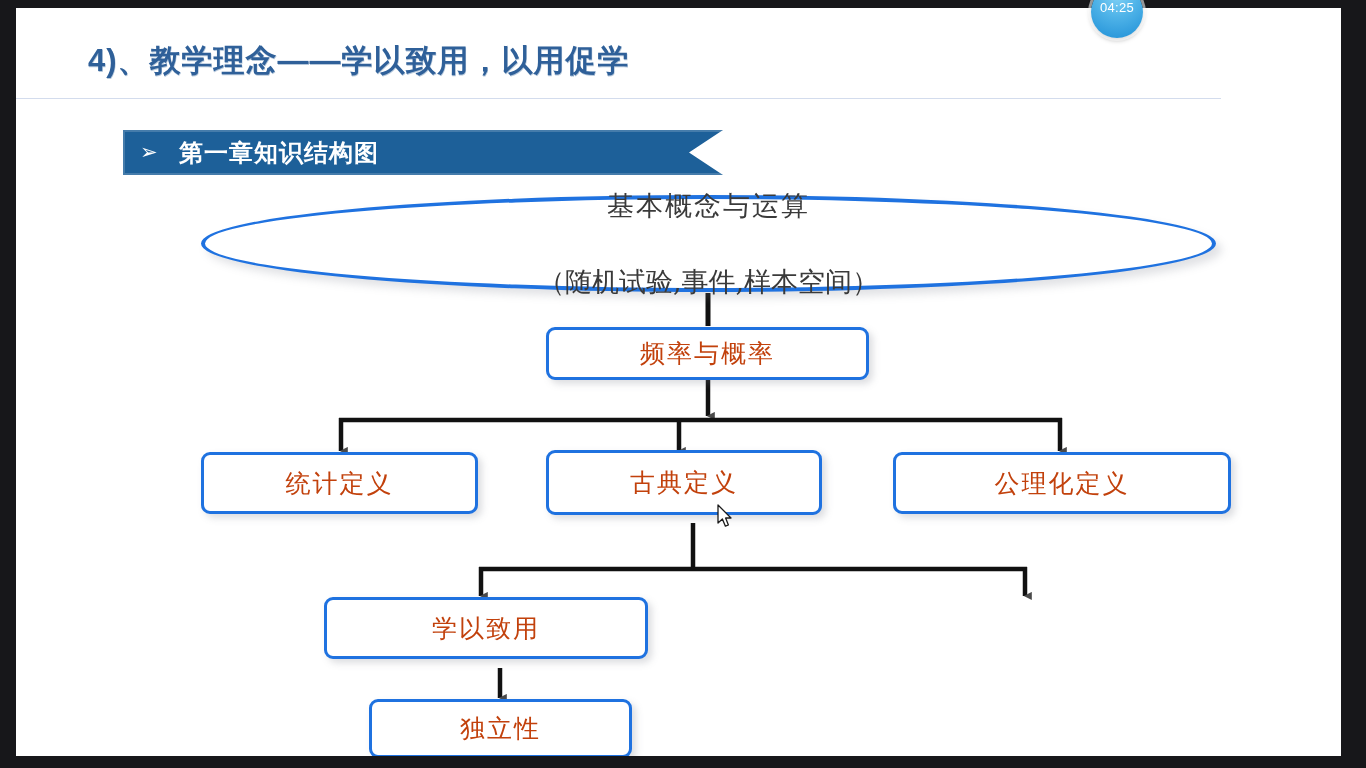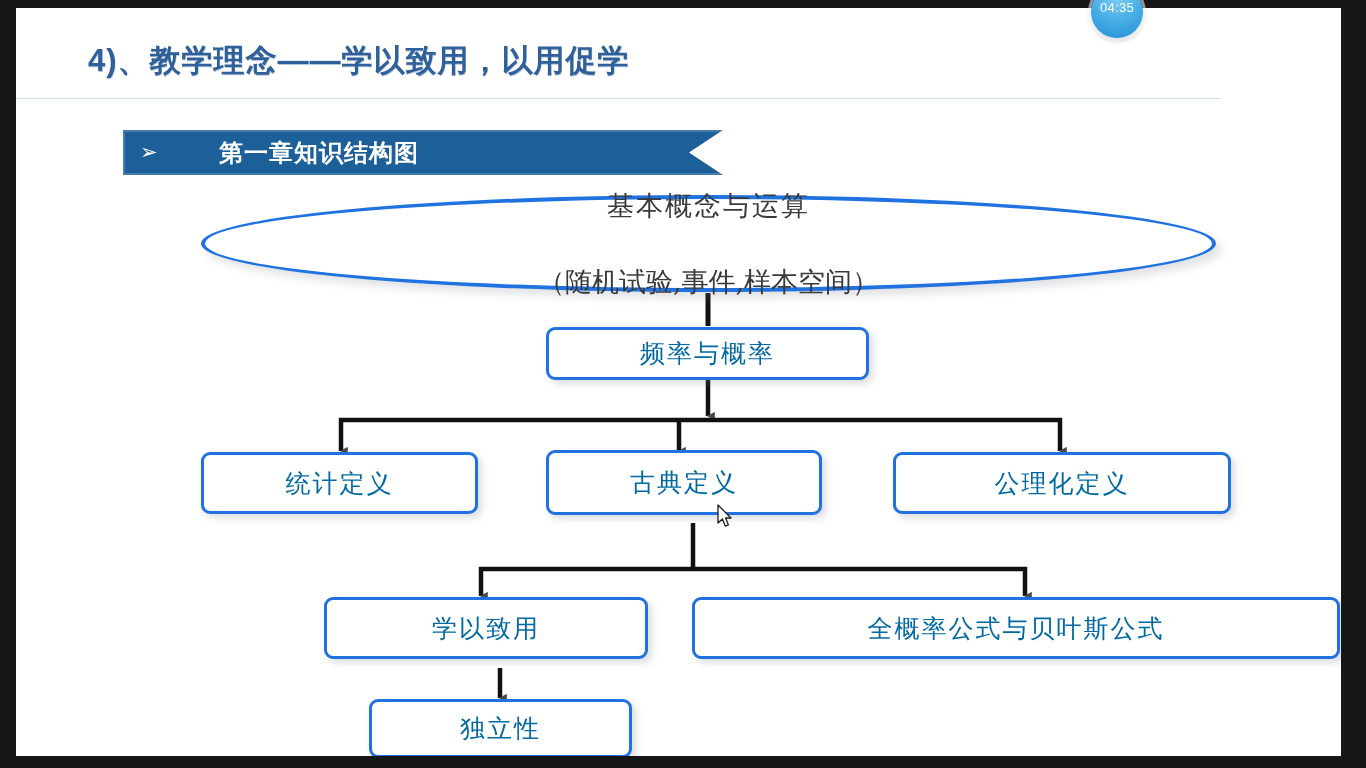--- a/index.html
+++ b/index.html
@@ -98,21 +98,20 @@
     color: #ffffff;
   }
   #section-banner .banner-label {
     position: absolute;
     left: 56px;
     top: 7px;
     font-size: 24px;
     font-weight: bold;
     letter-spacing: 1px;
     color: #ffffff;
-    margin-left: 40px;
   }
 
   
   #diagram {
     position: absolute;
     left: 0; top: 0;
     width: 1325px; height: 715px; padding-left: 16px;
   }
   #connector-svg {
     position: absolute;
@@ -132,21 +131,21 @@
     justify-content: center;
     font-family: "DejaVu Serif", "Liberation Serif", serif;
     z-index: 10;
   }
   .node-box {
     border: 3px solid #1f72e0;
     border-radius: 9px;
     box-shadow: 4px 4px 7px rgba(120,125,135,0.25);
     font-size: 25px;
     letter-spacing: 2px;
-    color: #0369a1;
+    color: #c2410c;
   }
   .node-ellipse {
     border: 4px solid #1f72e0;
     border-radius: 50%;
     box-shadow: 6px 6px 9px rgba(120,125,135,0.22);
     flex-direction: column;
     line-height: 1.45;
     font-size: 27px;
     letter-spacing: 2px;
     color: #3a3a3a;
@@ -220,32 +219,29 @@
       <div class="node node-box" style="left:530px; top:442px; width:276px; height:65px;">
         <span>古典定义</span>
       </div>
       <div class="node node-box" style="left:877px; top:444px; width:338px; height:62px;">
         <span>公理化定义</span>
       </div>
 
       <div class="node node-box" style="left:308px; top:589px; width:324px; height:62px;">
         <span>学以致用</span>
       </div>
-      <div class="node node-box" style="left:676px; top:589px; width:648px; height:62px;">
-        <span>全概率公式与贝叶斯公式</span>
-      </div>
 
       <div class="node node-box" style="left:353px; top:691px; width:263px; height:59px;text-align:right;">
         <span>独立性</span>
       </div>
 
     </div>
   </div>
 
   <div id="timer-badge">
-    <div class="timer-text">04:35</div>
+    <div class="timer-text">04:25</div>
   </div>
 
   <svg id="mouse-cursor" viewBox="0 0 18 26" xmlns="http://www.w3.org/2000/svg">
     <path d="M1,1 L1,19 L5.4,15 L8.4,22.2 L11.4,21 L8.6,14 L14,14 Z" fill="#ffffff" stroke="#1b1b1b" stroke-width="1.3" stroke-linejoin="round"></path>
   </svg>
 
 </div>
 
 </body></html>

